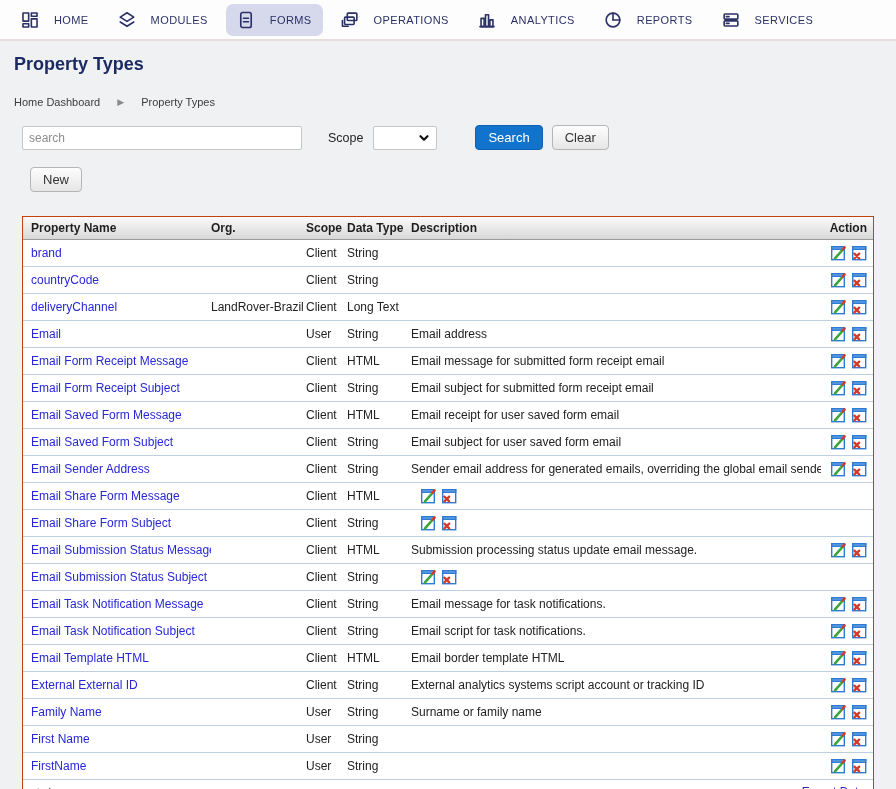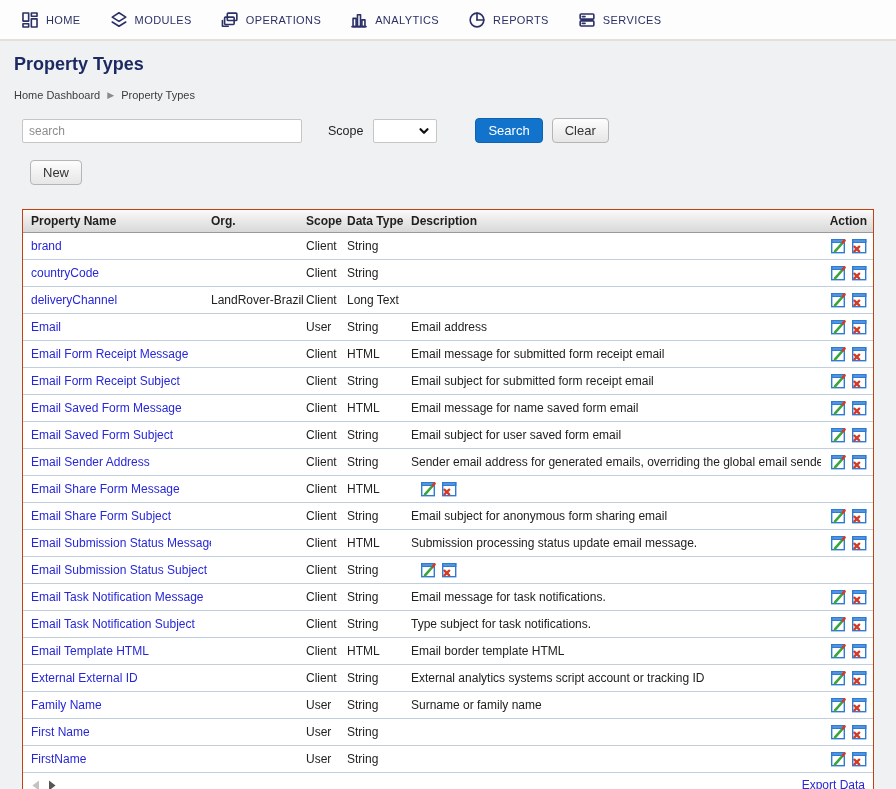--- a/index.html
+++ b/index.html
@@ -18,21 +18,21 @@
     height: 41px;
     background: #fdfdfe;
     border-bottom: 2px solid #e7dddd;
     display: flex;
     align-items: center;
     padding: 0 10px;
   }
   .nav-item {
     display: flex;
     align-items: center;
-    gap: 7px;
+    gap: 15px;
     padding: 7px 11px;
     border-radius: 7px;
     cursor: pointer;
     margin-right: 7px;
   }
   .nav-item.active { background: var(--active-tab-bg); }
   .nav-icon { width: 18px; height: 18px; display: inline-flex; }
   .nav-icon svg { width: 18px; height: 18px; }
   .nav-label {
     font-size: 11px;
@@ -41,26 +41,26 @@
   }
 
   
   .page-title {
     font-size: 18px;
     font-weight: bold;
     color: #1c2a63;
     margin: 13px 0 0 14px;
   }
   .breadcrumb {
-    margin: 14px 0 0 14px;
+    margin: 21px 0 0 14px;
     font-size: 11px;
     color: #3c3c3c;
     display: flex;
     align-items: center;
-    gap: 7px;
+    gap: 17px;
     text-align: center;
   }
   .crumb-sep { color: #8a8a8a; font-size: 9px; }
 
   
   .filter-row {
     display: flex;
     align-items: center;
     margin: 17px 0 0 22px;
   }
@@ -195,20 +195,32 @@
     <span class="nav-icon">
         <svg viewBox="0 0 20 20">
           <g fill="none" stroke="#2b3166" stroke-width="1.8" stroke-linecap="round" stroke-linejoin="round">
             <path d="M10 2 L17.5 6.8 L10 11.6 L2.5 6.8 Z"></path>
             <path d="M2.5 12.2 L10 17 L17.5 12.2"></path>
           </g>
         </svg>
       </span>
     <span class="nav-label">MODULES</span>
   </div>
+    <div class="nav-item active">
+    <span class="nav-icon">
+        <svg viewBox="0 0 20 20">
+          <g fill="none" stroke="#2b3166" stroke-width="1.8" stroke-linecap="round" stroke-linejoin="round">
+            <rect x="4.2" y="1.6" width="11.6" height="16.8" rx="2"></rect>
+            <line x1="7.2" y1="8" x2="12.8" y2="8"></line>
+            <line x1="7.2" y1="12" x2="12.8" y2="12"></line>
+          </g>
+        </svg>
+      </span>
+    <span class="nav-label">FORMS</span>
+  </div>
     <div class="nav-item">
     <span class="nav-icon">
         <svg viewBox="0 0 20 20">
           <g fill="none" stroke="#2b3166" stroke-width="1.8" stroke-linecap="round" stroke-linejoin="round">
             <rect x="7" y="2.4" width="10.6" height="8.2" rx="1"></rect>
             <rect x="4" y="6.8" width="10.6" height="8.2" rx="1"></rect>
             <path d="M1.6 10.6 V17 H8"></path>
           </g>
         </svg>
       </span>
@@ -452,21 +464,21 @@
           </span>
     </div>
   </div>
       <div class="trow">
     <div class="col-name">
       <a class="prop-link">Email Saved Form Message</a>
     </div>
     <div class="col-org"></div>
     <div class="col-scope">Client</div>
     <div class="col-type">HTML</div>
-    <div class="col-desc">Email message for name saved form email</div>
+    <div class="col-desc">Email receipt for user saved form email</div>
     <div class="col-action">
       <span class="action-btn">
             <svg viewBox="0 0 16 16">
               <rect x="0.7" y="1.7" width="12.6" height="13" fill="#fff" stroke="#2e7bd4" stroke-width="1.4"></rect>
               <rect x="0.7" y="1.7" width="12.6" height="2.6" fill="#6ba6e4" stroke="#2e7bd4" stroke-width="1.4"></rect>
               <line x1="4" y1="13.4" x2="11.4" y2="5" stroke="#3aa53a" stroke-width="2.6" stroke-linecap="round"></line>
               <line x1="11.8" y1="4.5" x2="13.6" y2="2.4" stroke="#d23b28" stroke-width="2.6" stroke-linecap="round"></line>
             </svg>
           </span>
       <span class="action-btn">
@@ -555,21 +567,20 @@
           </span>
     </div>
   </div>
       <div class="trow">
     <div class="col-name">
       <a class="prop-link">Email Share Form Subject</a>
     </div>
     <div class="col-org"></div>
     <div class="col-scope">Client</div>
     <div class="col-type">String</div>
-    <div class="col-desc">Email subject for anonymous form sharing email</div>
     <div class="col-action">
       <span class="action-btn">
             <svg viewBox="0 0 16 16">
               <rect x="0.7" y="1.7" width="12.6" height="13" fill="#fff" stroke="#2e7bd4" stroke-width="1.4"></rect>
               <rect x="0.7" y="1.7" width="12.6" height="2.6" fill="#6ba6e4" stroke="#2e7bd4" stroke-width="1.4"></rect>
               <line x1="4" y1="13.4" x2="11.4" y2="5" stroke="#3aa53a" stroke-width="2.6" stroke-linecap="round"></line>
               <line x1="11.8" y1="4.5" x2="13.6" y2="2.4" stroke="#d23b28" stroke-width="2.6" stroke-linecap="round"></line>
             </svg>
           </span>
       <span class="action-btn">
@@ -658,21 +669,21 @@
           </span>
     </div>
   </div>
       <div class="trow">
     <div class="col-name">
       <a class="prop-link">Email Task Notification Subject</a>
     </div>
     <div class="col-org"></div>
     <div class="col-scope">Client</div>
     <div class="col-type">String</div>
-    <div class="col-desc">Type subject for task notifications.</div>
+    <div class="col-desc">Email script for task notifications.</div>
     <div class="col-action">
       <span class="action-btn">
             <svg viewBox="0 0 16 16">
               <rect x="0.7" y="1.7" width="12.6" height="13" fill="#fff" stroke="#2e7bd4" stroke-width="1.4"></rect>
               <rect x="0.7" y="1.7" width="12.6" height="2.6" fill="#6ba6e4" stroke="#2e7bd4" stroke-width="1.4"></rect>
               <line x1="4" y1="13.4" x2="11.4" y2="5" stroke="#3aa53a" stroke-width="2.6" stroke-linecap="round"></line>
               <line x1="11.8" y1="4.5" x2="13.6" y2="2.4" stroke="#d23b28" stroke-width="2.6" stroke-linecap="round"></line>
             </svg>
           </span>
       <span class="action-btn">

